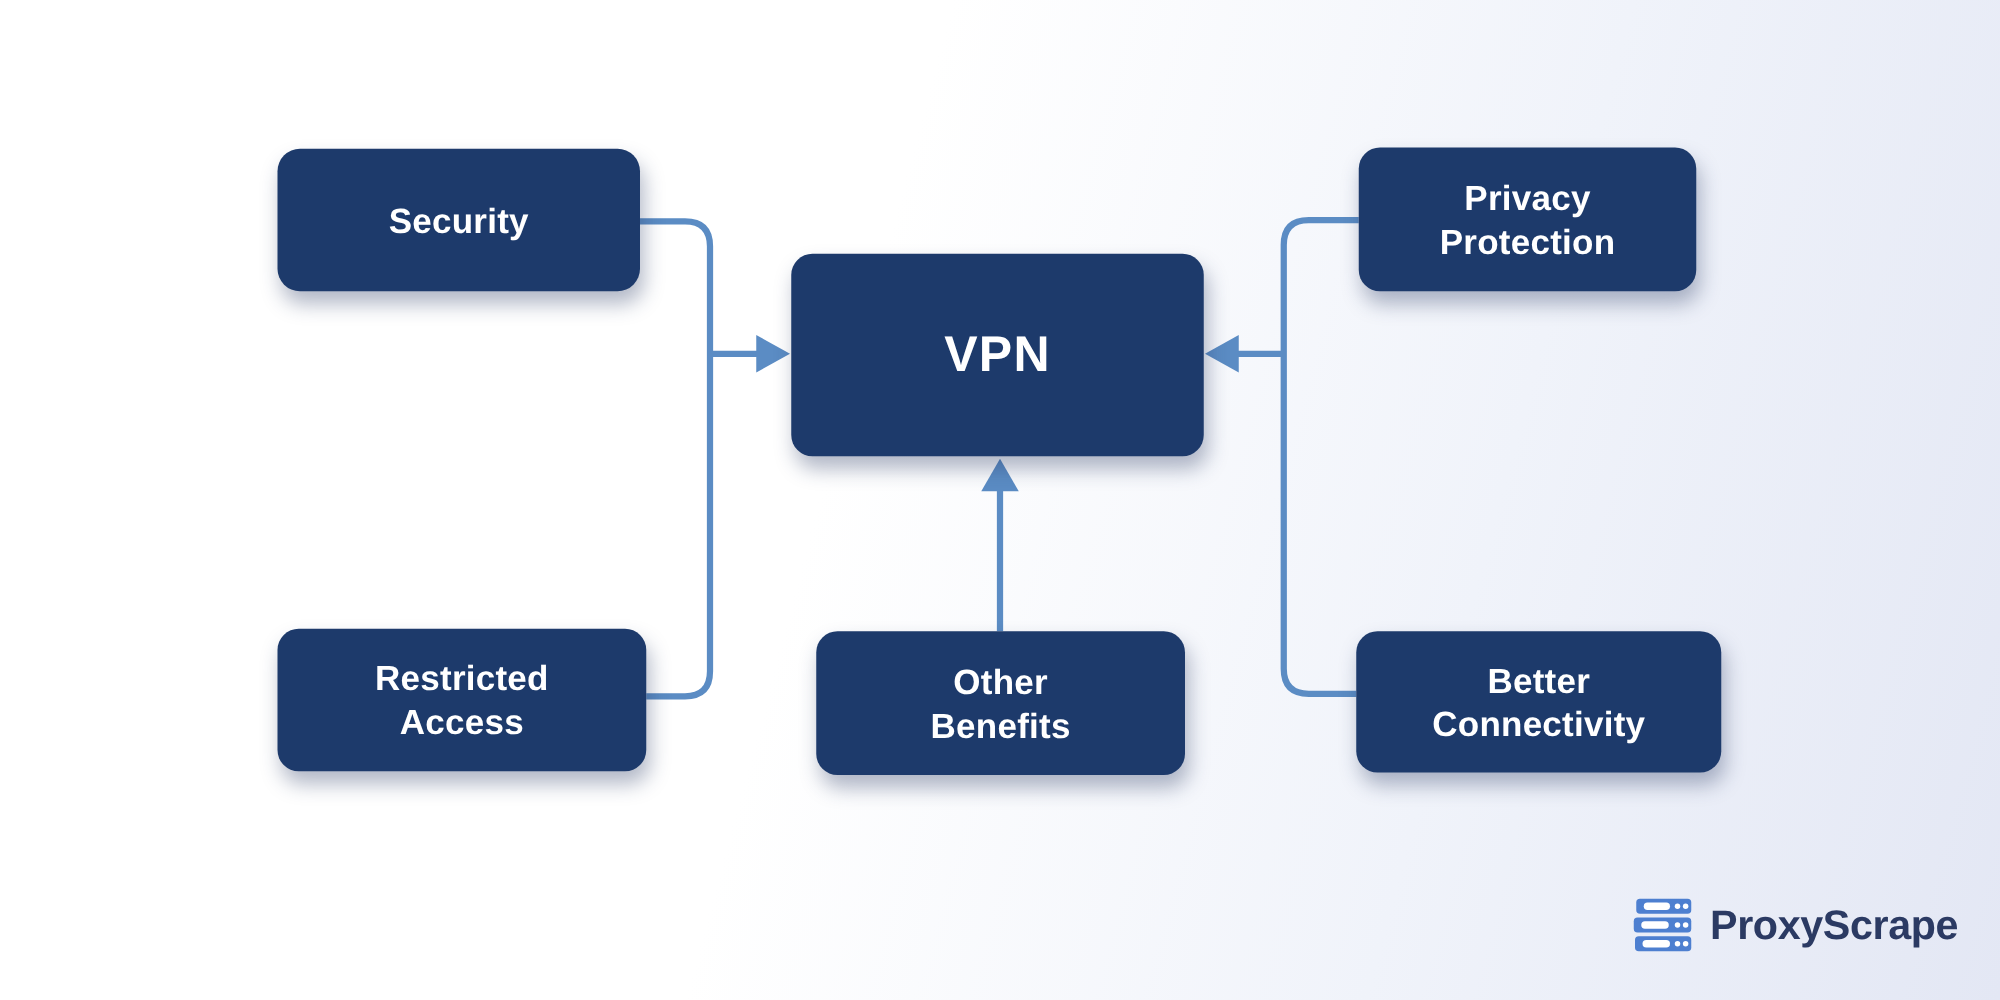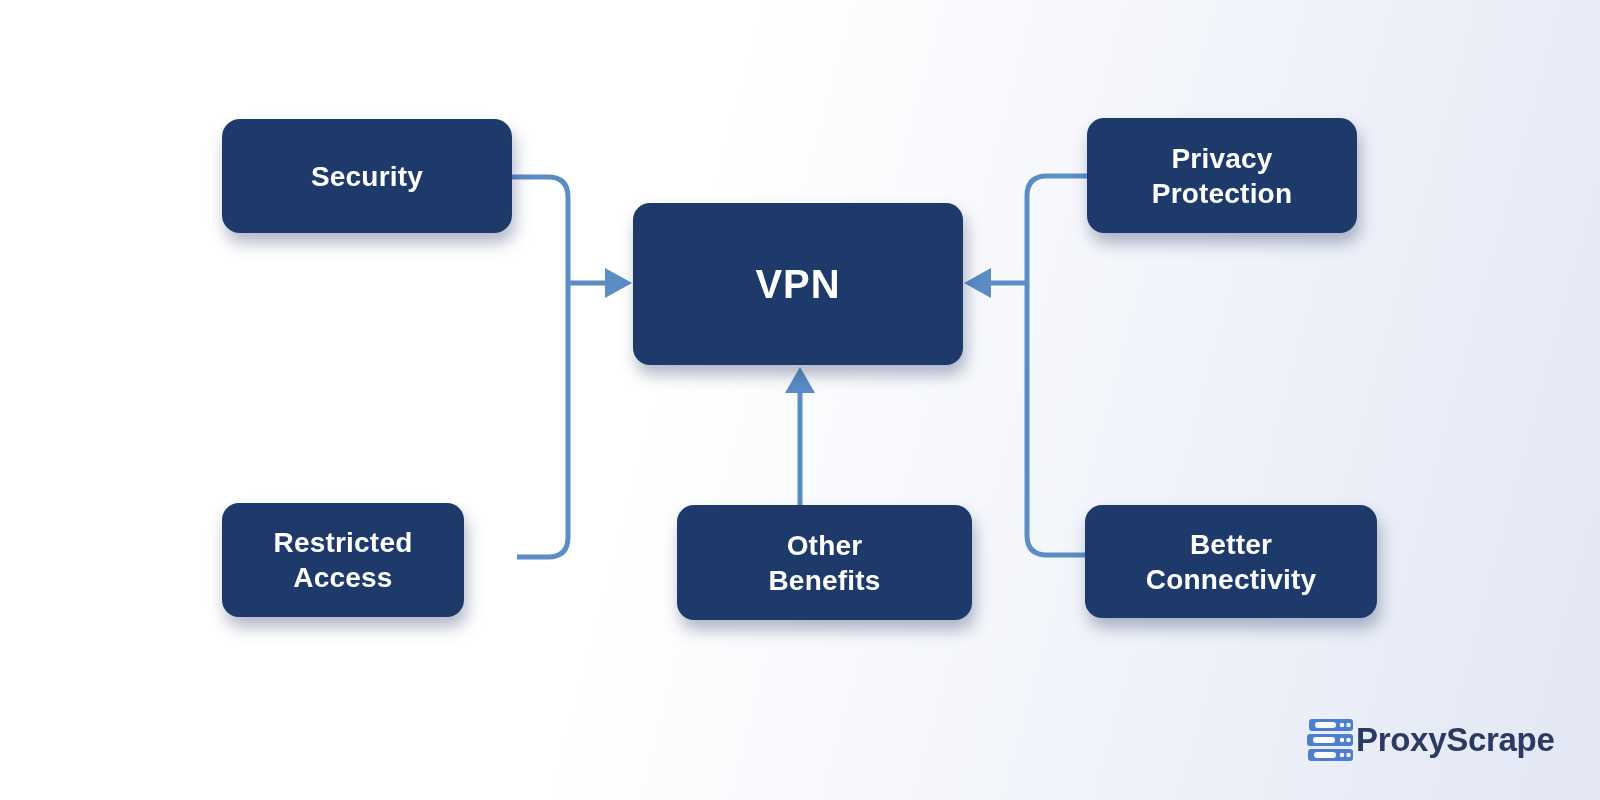--- a/index.html
+++ b/index.html
@@ -31,29 +31,29 @@
     border-radius:17px; text-align:center;
     box-shadow:3px 10px 16px rgba(35,52,95,0.35);
   }
   .node .label {
     font-size:28px; font-weight:700; line-height:1.25;
     white-space:pre-line; letter-spacing:0.2px;
   }
   .node-vpn .label { font-size:40px; letter-spacing:1px; }
 
   .node-security   { left:222px; top:119px; width:290px; height:114px;border-radius:18px; }
-  .node-restricted { left:222px; top:503px; width:242px; height:114px; }
+  .node-restricted { left:222px; top:503px; width:295px; height:114px; }
   .node-vpn        { left:633px; top:203px; width:330px; height:162px; }
-  .node-other      { left:653px; top:505px; width:295px; height:115px;margin-left:24px; }
+  .node-other      { left:653px; top:505px; width:295px; height:115px; }
   .node-privacy    { left:1087px; top:118px; width:270px; height:115px; }
   .node-better     { left:1085px; top:505px; width:292px; height:113px; }
 
   .logo {
     position:absolute; left:1306px; top:718px;
-    display:flex; align-items:center; 
+    display:flex; align-items:center; gap:12px;
   }
   .logo-text {
     font-size:33px; font-weight:800; letter-spacing:-0.3px;
     color:var(--logo-text-color);
   }
   .server-icon .bar { fill:var(--logo-icon-color); }
   .server-icon .slot { fill:#ffffff; }
   .server-icon .dot { fill:#ffffff; }
 </style>
 </head>

